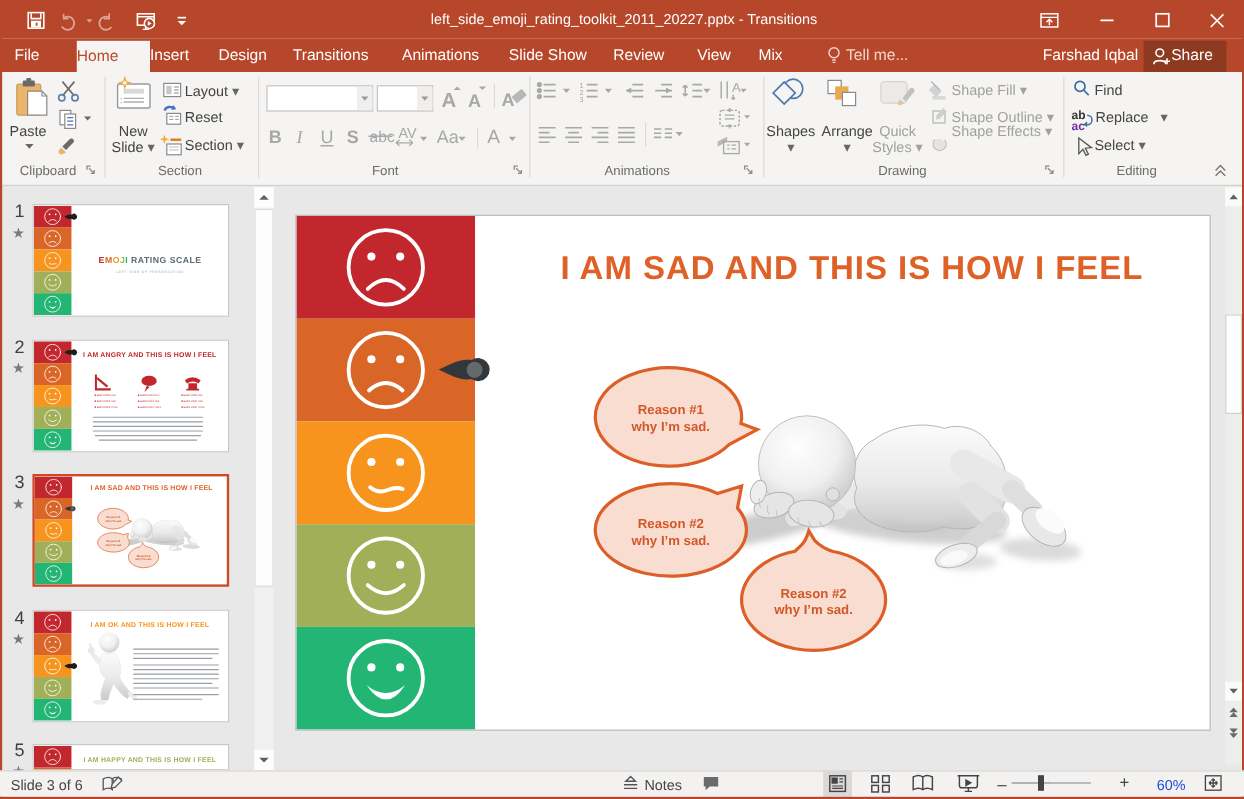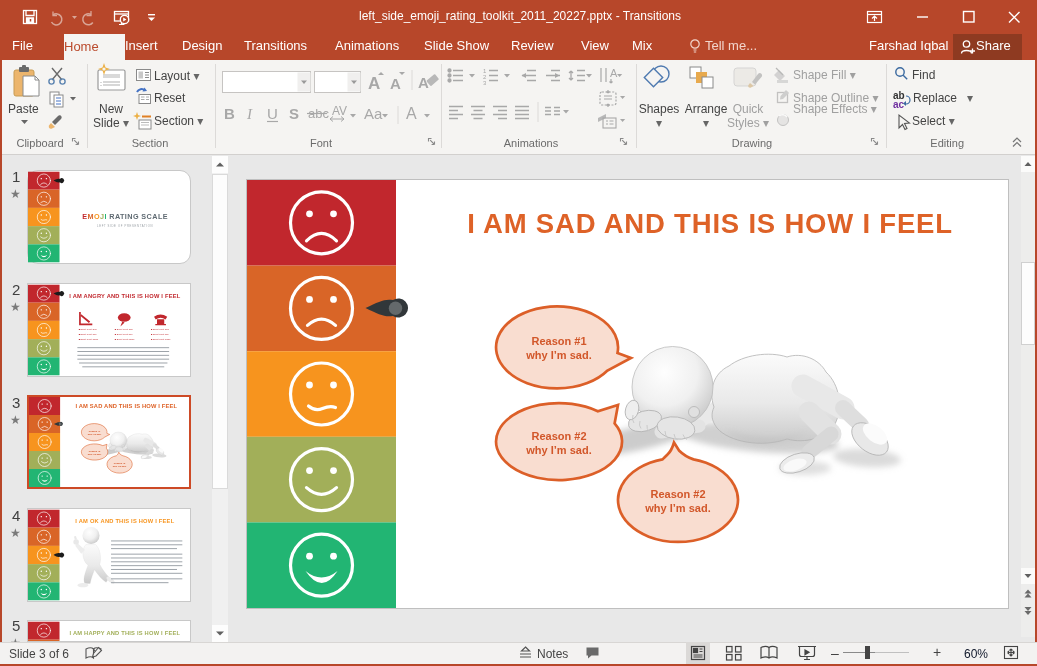--- a/index.html
+++ b/index.html
@@ -471,21 +471,21 @@
 <div class="star" style="left:10px; top:187px;">★</div>
 <div class="slnum" style="left:12px; top:281px;">2</div>
 <div class="star" style="left:10px; top:300px;">★</div>
 <div class="slnum" style="left:12px; top:394px;">3</div>
 <div class="star" style="left:10px; top:413px;">★</div>
 <div class="slnum" style="left:12px; top:507px;">4</div>
 <div class="star" style="left:10px; top:526px;">★</div>
 <div class="slnum" style="left:12px; top:617px;">5</div>
 <div class="star" style="left:10px; top:636px;">★</div>
 
-<div class="thumb" style="top:170px; height:94px;border-radius:11px;">
+<div class="thumb" style="top:170px; height:94px;">
   <svg width="162" height="92" viewBox="0 0 761 428">
     <use href="#strip" x="0" y="0" width="149" height="428"></use>
     <path d="M120 43 C133 35 141 32 150 35 A11.5 11.5 0 1 1 150 51 C141 54 133 51 120 43 Z" fill="#1c1c1c"></path>
     <text x="456" y="225" text-anchor="middle" font-size="34" font-weight="bold" letter-spacing="2" font-family="Liberation Sans, sans-serif"><tspan fill="#c1272d">E</tspan><tspan fill="#d96527">M</tspan><tspan fill="#f7941e">O</tspan><tspan fill="#a2af59">J</tspan><tspan fill="#22b573">I</tspan><tspan fill="#5f6a72"> RATING SCALE</tspan></text>
     <text x="456" y="262" text-anchor="middle" font-size="13" letter-spacing="3" fill="#9aa0a6" font-family="Liberation Sans, sans-serif">LEFT SIDE OF PRESENTATION</text>
   </svg>
 </div>
 <div class="thumb" style="top:283px; height:94px;">
   <svg width="162" height="92" viewBox="0 0 761 428">
     <use href="#strip" x="0" y="0" width="149" height="428"></use>
@@ -617,20 +617,20 @@
     <path d="M4 4.5 h18 M5.5 4.5 v8 a2 2 0 0 0 2 2 h11 a2 2 0 0 0 2 -2 v-8"></path>
     <path d="M13 14.5 v3 M10 17.5 h6"></path>
     <path d="M11 8 l4 2.3 -4 2.3 z" fill="#444"></path>
   </g>
 </svg>
 <div class="abs" style="left:831px; top:645px; font-size:14px; color:#444;">–</div>
 <div class="abs" style="left:843px; top:652px; width:66px; height:1px; background:#8a8a8a;"></div>
 <div class="abs" style="left:875px; top:652px; width:34px; height:1px; background:#c0c0c0;"></div>
 <div class="abs" style="left:865px; top:646px; width:5px; height:13px; background:#444;"></div>
 <div class="abs" style="left:933px; top:644px; font-size:14px; color:#444;">+</div>
-<div class="abs" style="left:964px; top:647px; font-size:12px; color:#0f172a;">60%</div>
+<div class="abs" style="left:964px; top:647px; font-size:12px; color:#1d4ed8;">60%</div>
 <svg class="abs" style="left:1002px; top:644px;" width="18" height="17" viewBox="0 0 18 17">
   <g fill="none" stroke="#444" stroke-width="1.1">
     <rect x="2.5" y="2.5" width="13" height="12"></rect>
     <path d="M9 5 v7 M5.5 8.5 h7 M9 5 l-1.5 1.5 M9 5 l1.5 1.5 M9 12 l-1.5 -1.5 M9 12 l1.5 -1.5 M5.5 8.5 l1.5 -1.5 M5.5 8.5 l1.5 1.5 M12.5 8.5 l-1.5 -1.5 M12.5 8.5 l-1.5 1.5"></path>
   </g>
 </svg>
 <div class="abs" id="redbottom"></div>
 
 </body></html>

